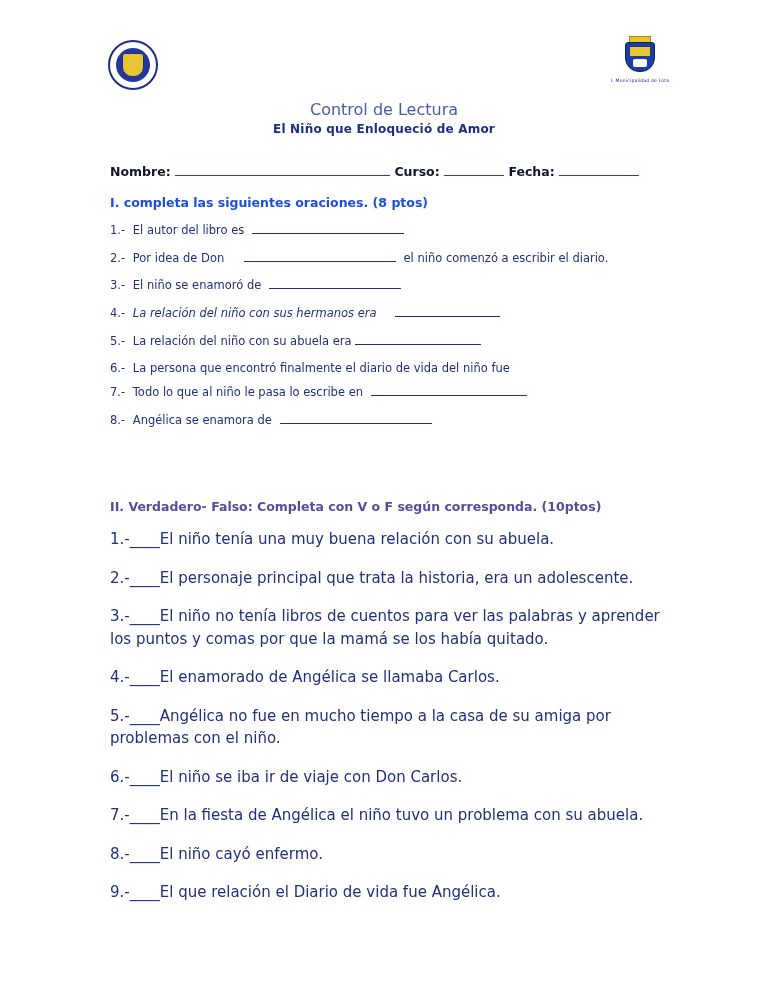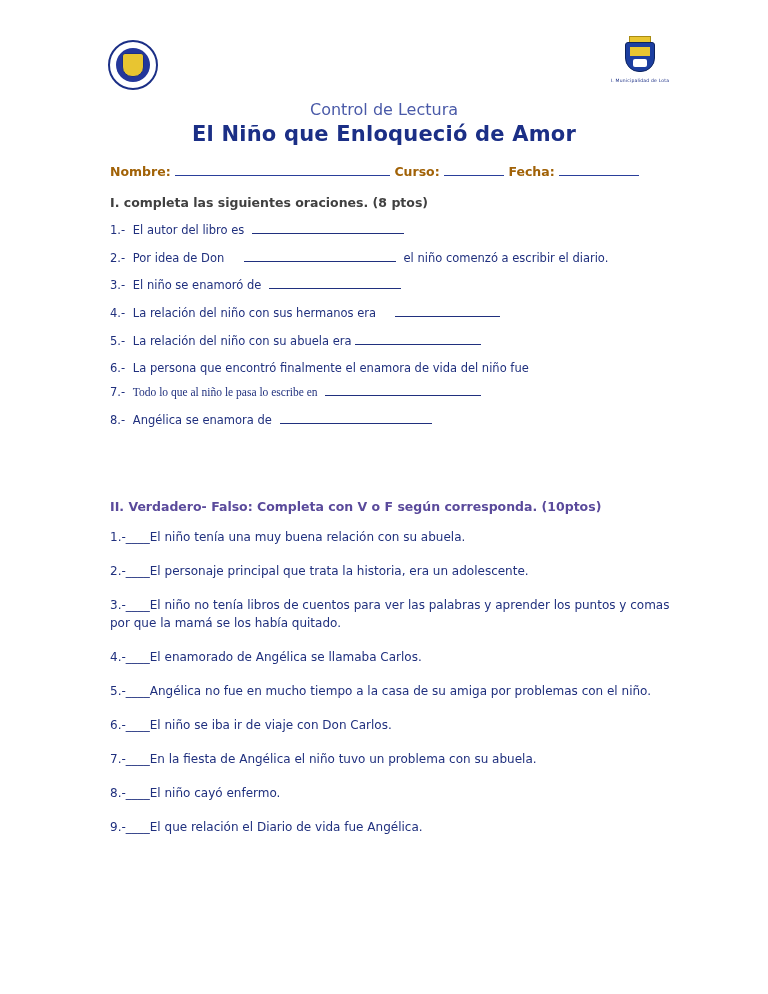--- a/index.html
+++ b/index.html
@@ -120,49 +120,49 @@
     text-align: center;
     font-size: 16px;
     color: #4a5aa8;
     font-family: "DejaVu Sans", sans-serif;
   }
   .title-2 {
     position: absolute;
     left: 0; right: 0;
     top: 122px;
     text-align: center;
-    font-size: 21px;
+    font-size: 12px;
     font-weight: bold;
     color: #1b2f86;
     letter-spacing: 0.2px;
   }
 
   
   .content {
     position: absolute;
     left: 110px;
     top: 162px;
     width: 560px;
   }
   .ident-line {
     font-size: 12.5px;
     font-weight: bold;
-    color: #a16207;
+    color: #0f172a;
     margin-bottom: 16px;
     white-space: nowrap;
   }
   .ident-line .u {
     display: inline-block;
     border-bottom: 1.5px solid #2a3f9b;
     height: 13px;
   }
   .section-head {
     font-size: 12.5px;
     font-weight: bold;
-    color: #404040;
+    color: #1d4ed8;
     margin-bottom: 12px;
   }
   .q {
     font-size: 11.5px;
     color: #20307e;
     margin-bottom: 11px;
     line-height: 1.45;
   }
   .q .blank {
     display: inline-block;
@@ -178,21 +178,21 @@
     height: 34px;
   }
   .section-head-2 {
     font-size: 12.5px;
     font-weight: bold;
     color: #5a4a9b;
     margin-top: 26px;
     margin-bottom: 14px;
   }
   .tf {
-    font-size: 12px;
+    font-size: 15px;
     color: #20307e;
     margin-bottom: 16px;
     line-height: 1.5;
   }
 </style>
 </head>
 <body>
 
 <div class="page">
 
@@ -238,41 +238,41 @@
     </div>
 
     <div class="q">
       <span style="margin-right: 4px;">3.-</span>
       <span style="margin-right: 4px;">El niño se enamoró de</span>
       <span class="blank" style="width: 132px; margin-right: 4px;"></span>
     </div>
 
     <div class="q">
       <span style="margin-right: 4px;">4.-</span>
-      <span style="margin-right: 15px;">La relación del niño con sus hermanos era</span>
+      <span style="margin-right: 15px; font-style: italic;">La relación del niño con sus hermanos era</span>
       <span class="blank" style="width: 105px; margin-right: 4px;"></span>
     </div>
 
     <div class="q">
       <span style="margin-right: 4px;">5.-</span>
       <span style=" text-align: center;">La relación del niño con su abuela era</span>
       <span class="blank" style="width: 126px; margin-right: 4px;"></span>
     </div>
 
     <div class="q" style="margin-bottom:6px">
       <span style="margin-right: 4px;">6.-</span>
-      <span style="margin-right: 4px;">La persona que encontró finalmente el enamora de vida del niño fue</span>
+      <span style="margin-right: 4px;">La persona que encontró finalmente el diario de vida del niño fue</span>
     </div>
     <div class="blank-row">
       <span class="blank" style="width:146px"></span>
     </div>
 
     <div class="q">
       <span style="margin-right: 4px;">7.-</span>
-      <span style="margin-right: 4px; font-family: Liberation Serif, serif;">Todo lo que al niño le pasa lo escribe en</span>
+      <span style="margin-right: 4px;">Todo lo que al niño le pasa lo escribe en</span>
       <span class="blank" style="width: 156px; margin-right: 4px;"></span>
     </div>
 
     <div class="q">
       <span style="margin-right: 4px;">8.-</span>
       <span style="margin-right: 4px;">Angélica se enamora de</span>
       <span class="blank" style="width: 152px; margin-right: 4px;"></span>
     </div>
 
     <div class="spacer"></div>

